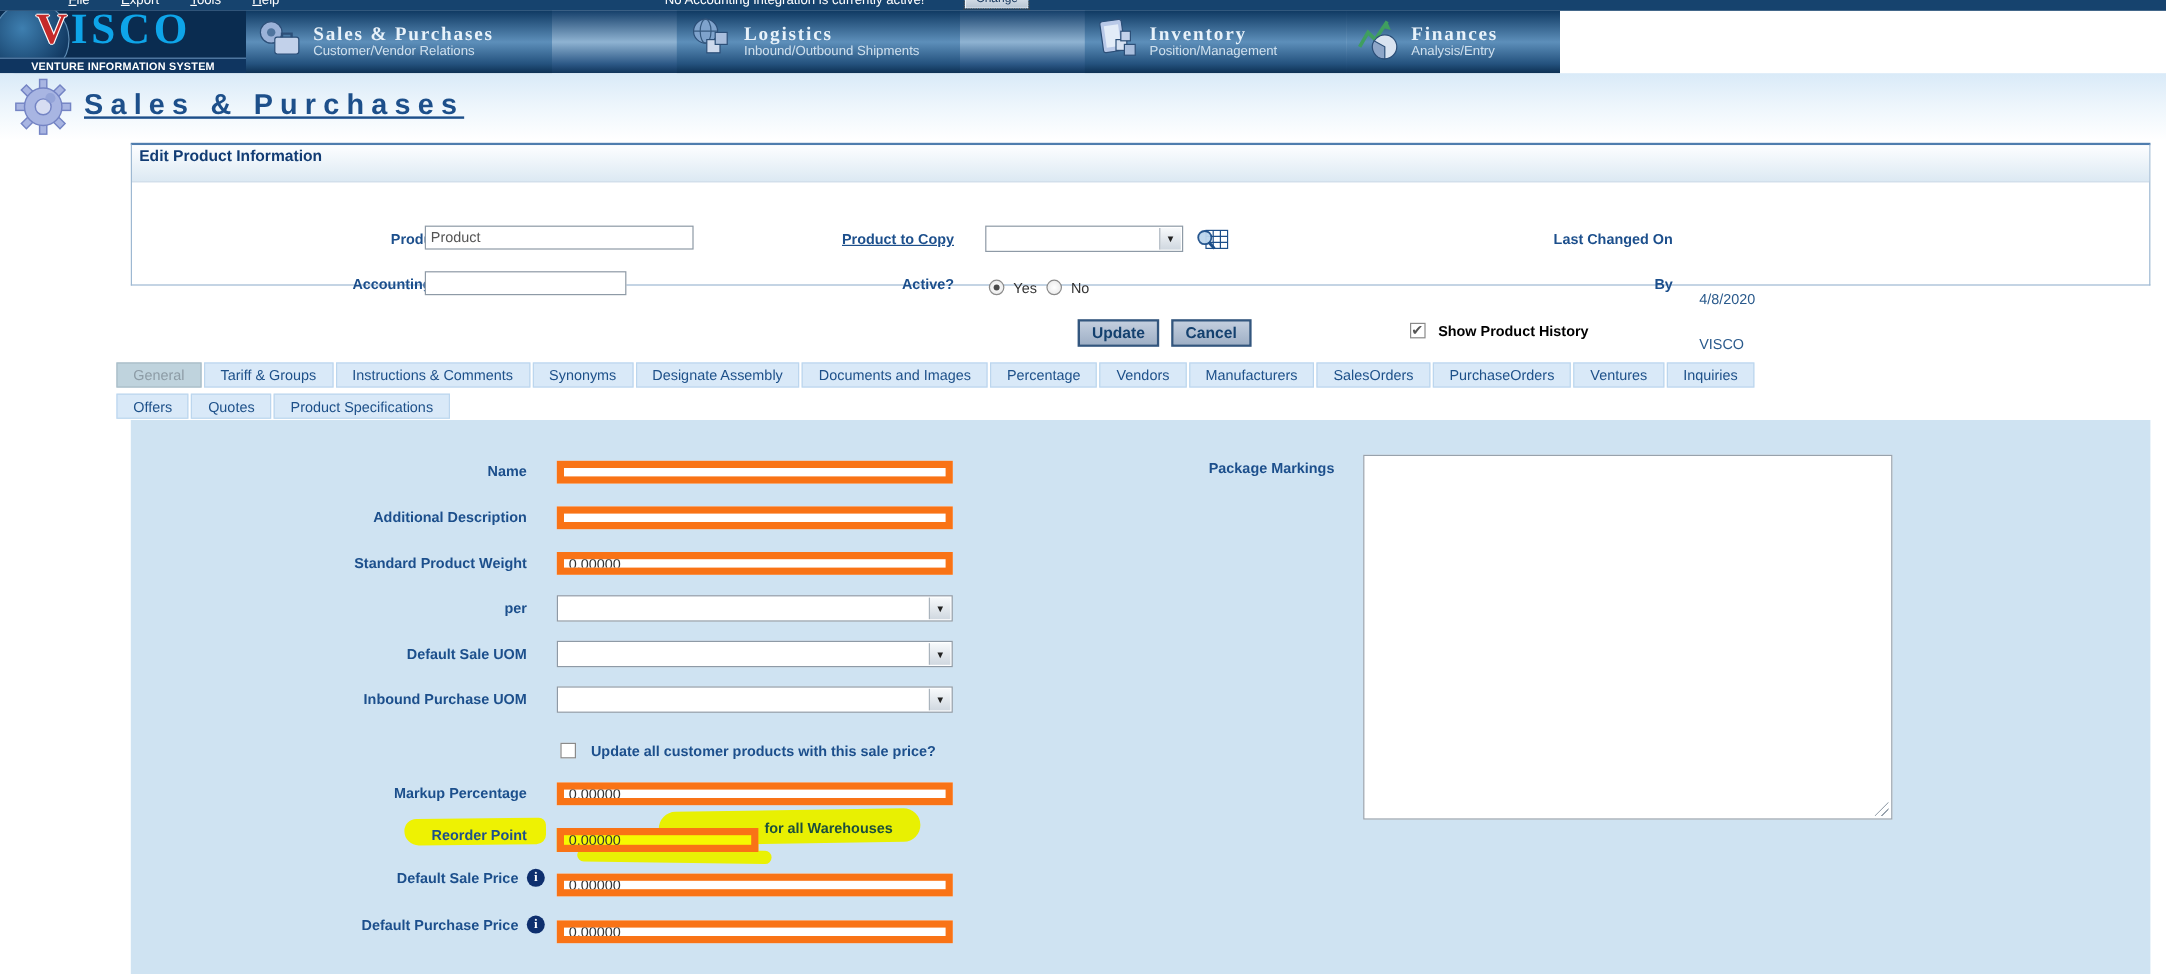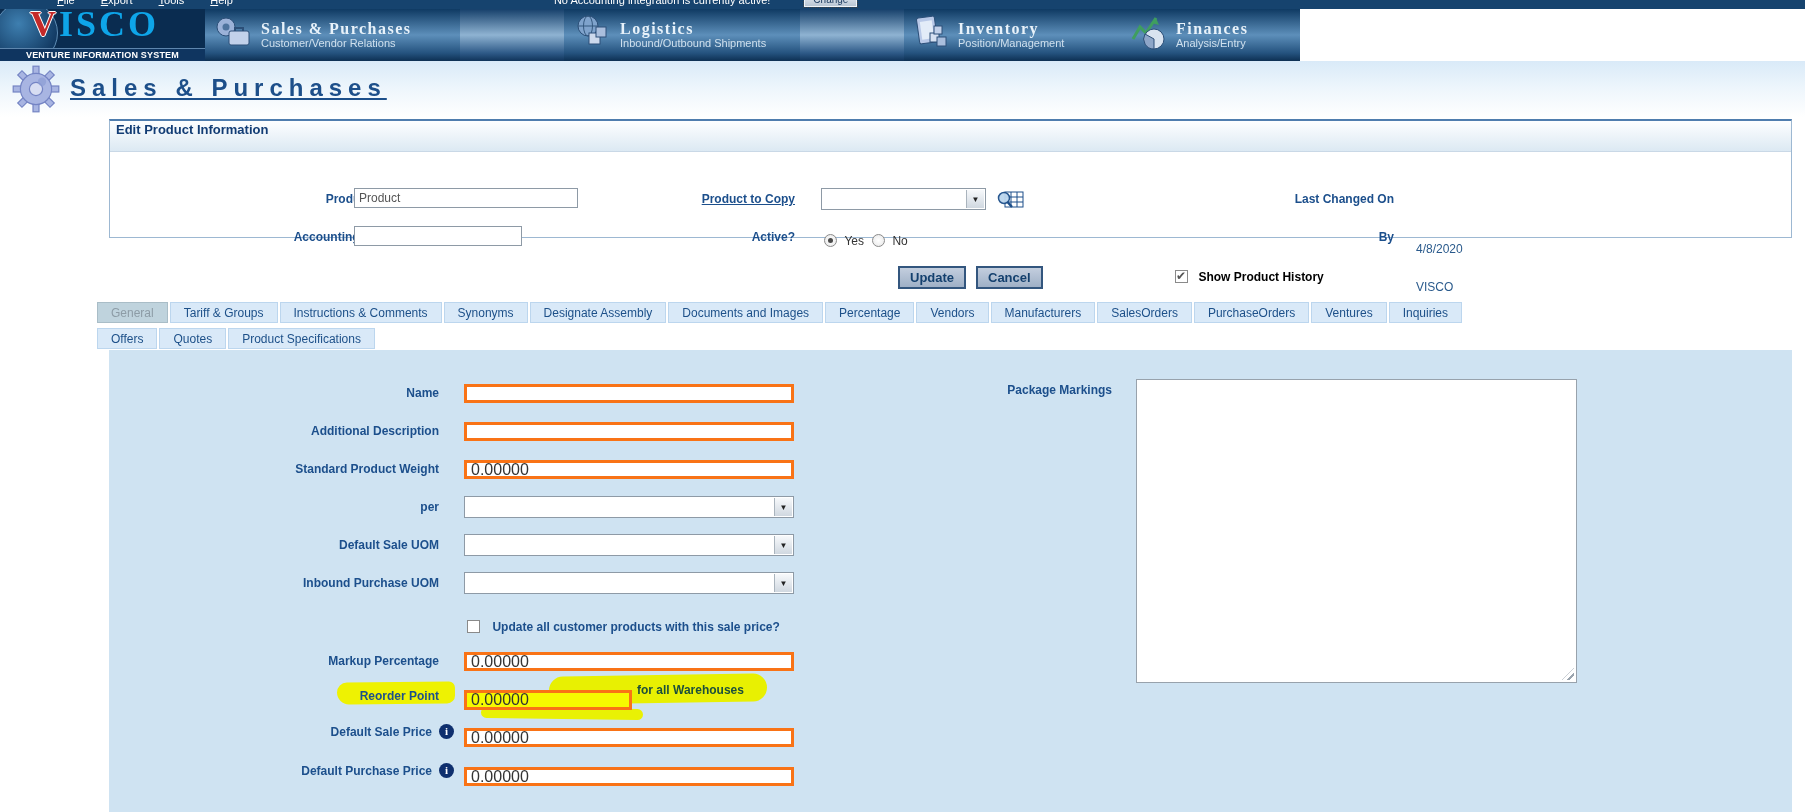--- a/index.html
+++ b/index.html
@@ -67,21 +67,21 @@
   .tabrow { position:absolute; left:97px; display:flex; gap:2px; }
   .tab { height:21px; line-height:20px; padding:0 13px; background:#d9e9f8; border:1px solid #bcd6ee;
     color:#1d5089; font-size:12px; cursor:pointer; white-space:nowrap; }
   .tab.on { background:#bfd3dd; border-color:#a9bdc7; color:#8d9ca6; }
 
   
   .content { position:absolute; left:109px; top:350px; width:1683px; height:462px; background:#cfe3f2; }
   .clabel { position:absolute; left:0; width:330px; text-align:right; font-size:12px; font-weight:bold; color:#1c4f8c; white-space:nowrap; }
   .clabel-flex { position:absolute; left:0; width:345px; display:flex; justify-content:flex-end; align-items:center; gap:7px;
     font-size:12px; font-weight:bold; color:#1c4f8c; white-space:nowrap; }
-  .cinput { position:absolute; left:355px; width:330px; height:19px; border:3px solid #f97316; background:#fff; font-size:16px; padding:0 4px; color:#333; font-family:inherit; }
+  .cinput { position:absolute; left:355px; width:330px; height:19px; border:6px solid #f97316; background:#fff; font-size:12px; padding:0 4px; color:#333; font-family:inherit; }
   .cdrop { position:absolute; left:355px; width:330px; }
   .info-icon { width:15px; height:15px; border-radius:50%; background:#0e2f6e; color:#fff; font-size:11px; font-weight:bold;
     text-align:center; line-height:15px; font-family:"Liberation Serif", serif; cursor:pointer; flex:0 0 auto; }
 
   .hl { position:absolute; background:#eef202; }
   .warehouse-note { position:absolute; left:528px; top:333px; font-size:12px; font-weight:bold; color:#1c4f3c; white-space:nowrap; }
 
   .pm-textarea { position:absolute; left:1027px; top:29px; width:441px; height:304px; border:1px solid #98a2ac; background:#fff;
     resize:none; font-family:inherit; font-size:12px; padding:3px; }
   .resize-grip { position:absolute; left:1453px; top:318px; width:12px; height:12px;

